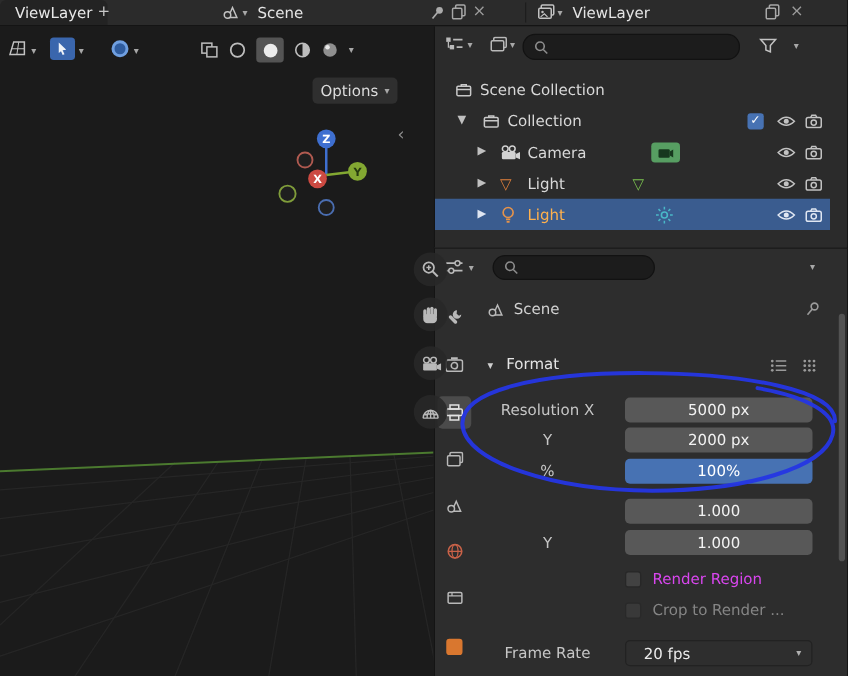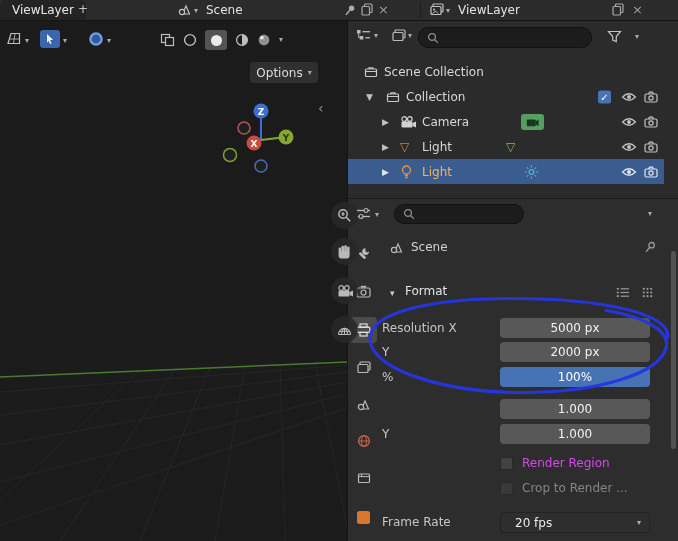--- a/index.html
+++ b/index.html
@@ -41,21 +41,21 @@
   .badge{position:absolute;left:173px;top:50%;transform:translateY(-50%);width:23px;height:16px;background:#579e62;border-radius:3px;
          display:flex;align-items:center;justify-content:center;}
   .cbox{position:absolute;left:250px;top:50%;transform:translateY(-50%);width:13px;height:13px;background:#4772b3;border-radius:2.5px;
         color:#fff;font-size:10px;line-height:13px;text-align:center;}
 
   
   .props{position:absolute;left:347px;top:198px;width:331px;height:343px;background:#2d2d2d;border-left:1px solid #141414;
          border-top:1px solid #191919;box-sizing:border-box;z-index:3;}
   .ptab{position:absolute;left:2px;width:27px;height:26px;border-radius:4px;display:flex;align-items:center;justify-content:center;}
   .ptab.active{background:#4b4b4b;}
-  .plabel{position:absolute;left:34px;width:112px;text-align:left;color:#c6c6c6;line-height:20px;white-space:nowrap;}
+  .plabel{position:absolute;left:34px;width:112px;text-align:center;color:#c6c6c6;line-height:20px;white-space:nowrap;}
   .pfield{position:absolute;left:152px;width:150px;height:20px;background:#585858;border-radius:4px;color:#f2f2f2;
           display:flex;align-items:center;justify-content:center;}
   .pfield.blue{background:#4772b3;color:#ffffff;}
   .pcheckbox{position:absolute;left:152px;width:13px;height:13px;background:#424242;border:1px solid #272727;border-radius:2.5px;box-sizing:border-box;}
   .pchecklabel{position:absolute;left:174px;color:#d946ef;line-height:15px;white-space:nowrap;}
   .pdrop{position:absolute;left:152px;width:150px;height:21px;background:#2e2e2e;border:1px solid #222;border-radius:4px;color:#ebebeb;
          display:flex;align-items:center;padding-left:14px;box-sizing:border-box;}
   .scrollthumb{position:absolute;left:323px;top:52px;width:5px;height:198px;background:#525252;border-radius:2.5px;}
 
   .annotation{position:absolute;left:0;top:0;z-index:60;pointer-events:none;}

